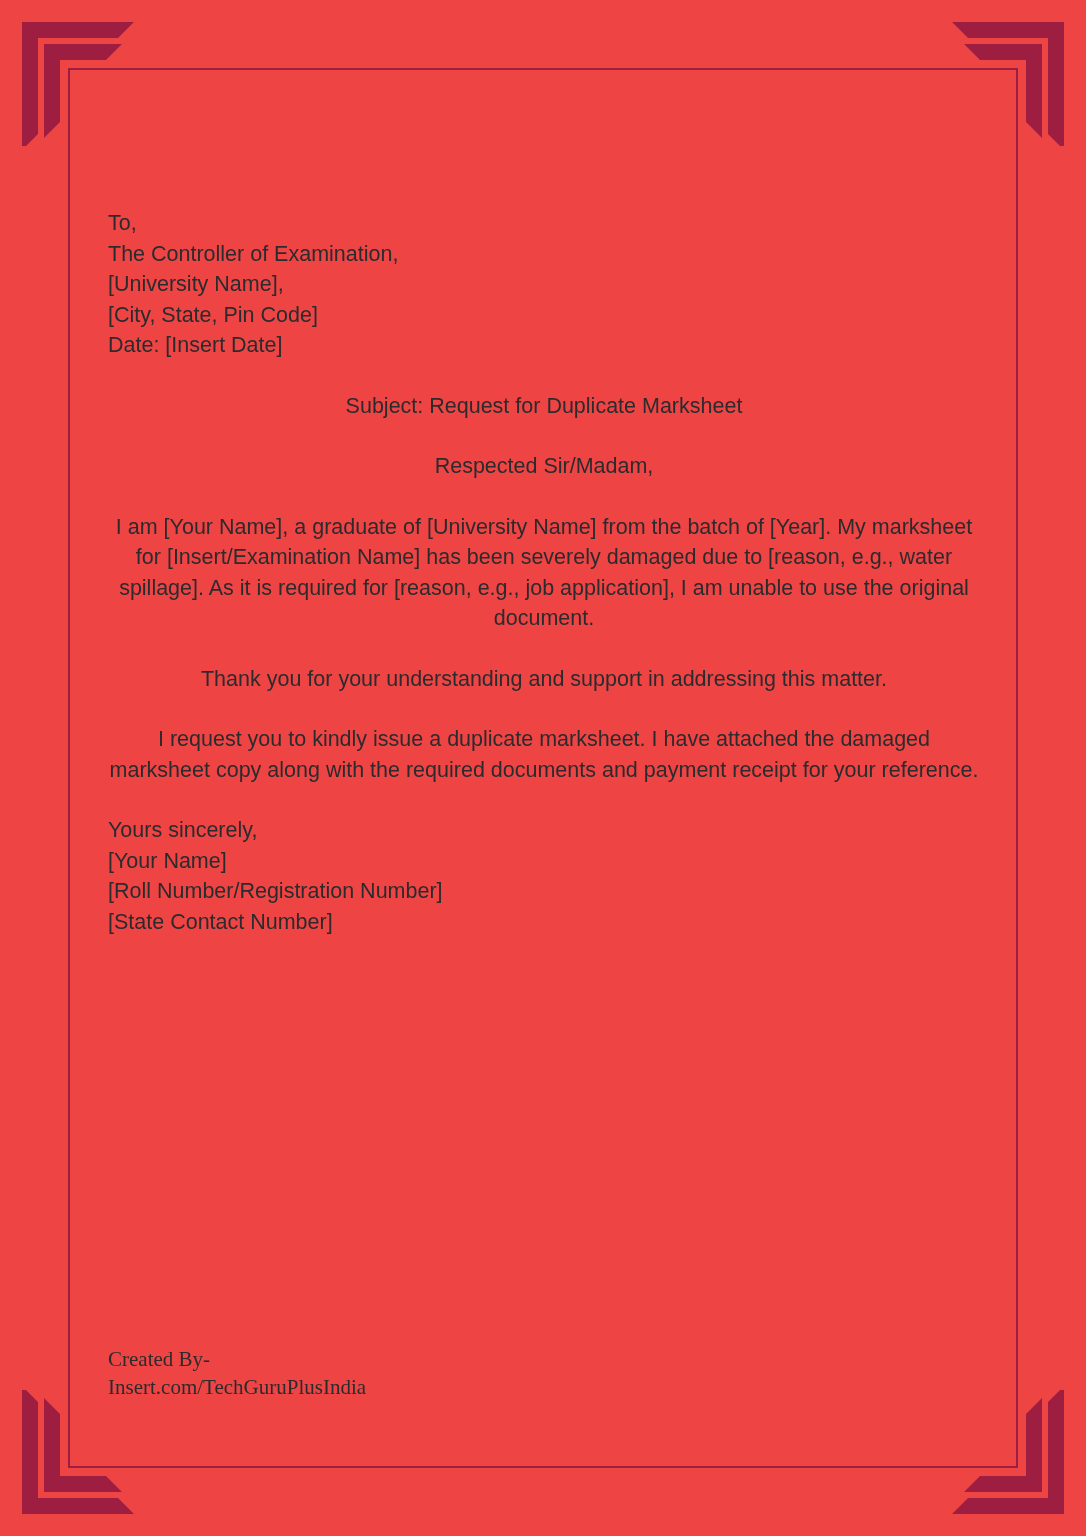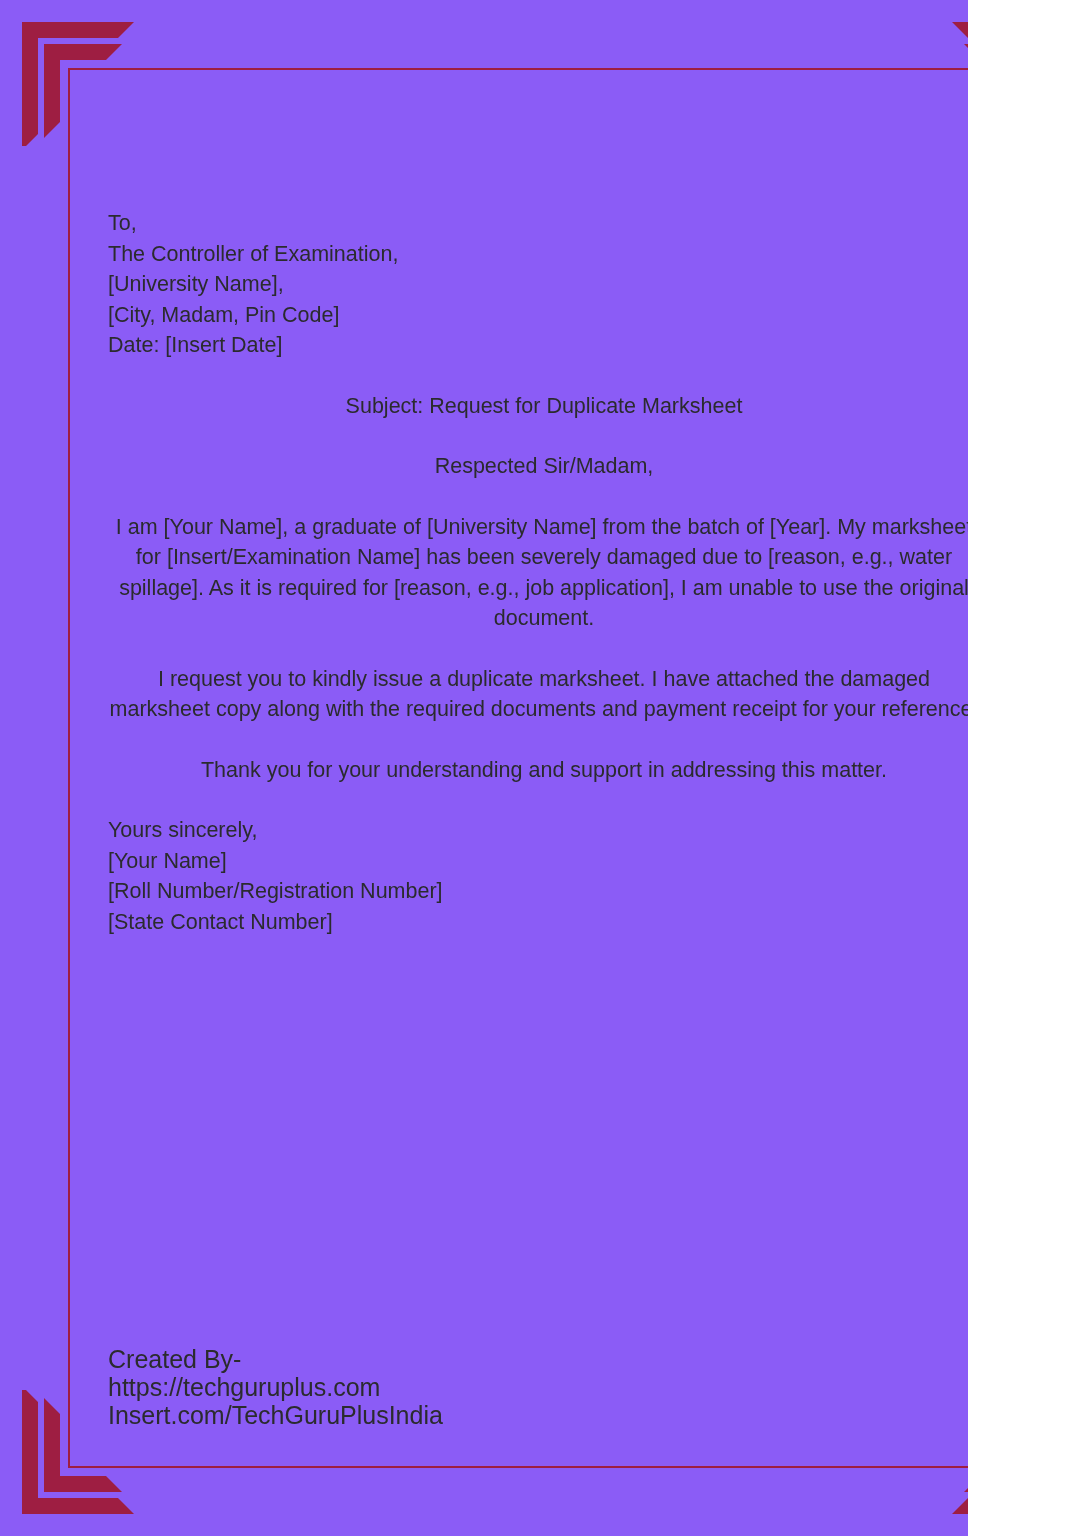--- a/index.html
+++ b/index.html
@@ -3,23 +3,23 @@
 <meta charset="utf-8">
 <style>
   html, body {
     margin: 0;
     padding: 0;
     background: #ffffff;
   }
 
   #page {
     position: relative;
-    width: 968px;
+    width: 1086px;
     height: 1536px;
-    background: #8b5cf6;
+    background: #ef4444;
     overflow: hidden;
     font-family: "Liberation Sans", sans-serif;
   }
 
   
   .inner-rule {
     position: absolute;
     left: 68px;
     top: 68px;
     width: 950px;
@@ -62,22 +62,23 @@
     margin: 0 0 30px 0;
     text-align: center;
   }
 
   .footer {
     position: absolute;
     left: 108px;
     top: 1345px;
     width: 700px;
     color: #2b2b2e;
-    font-size: 25px;
+    font-size: 21px;
     line-height: 28px;
+    font-family: Liberation Serif, serif;
   }
 </style>
 </head>
 <body>
 
 <div id="page">
 
   <div class="inner-rule"></div>
 
   <div class="corner corner-tl">
@@ -107,42 +108,41 @@
       <path d="M 26 26 L 104 26 L 88 42 L 42 42 L 42 104 L 26 120 Z" fill="#9E1E42"></path>
     </svg>
   </div>
 
   <div class="content">
 
     <div class="block">
       <div class="line">To,</div>
       <div class="line">The Controller of Examination,</div>
       <div class="line">[University Name],</div>
-      <div class="line">[City, Madam, Pin Code]</div>
+      <div class="line">[City, State, Pin Code]</div>
       <div class="line">Date: [Insert Date]</div>
     </div>
 
     <div class="para">Subject: Request for Duplicate Marksheet</div>
 
     <div class="para">Respected Sir/Madam,</div>
 
     <div class="para">I am [Your Name], a graduate of [University Name] from the batch of [Year]. My marksheet for [Insert/Examination Name] has been severely damaged due to [reason, e.g., water spillage]. As it is required for [reason, e.g., job application], I am unable to use the original document.</div>
 
+    <div class="para">Thank you for your understanding and support in addressing this matter.</div>
+
     <div class="para">I request you to kindly issue a duplicate marksheet. I have attached the damaged marksheet copy along with the required documents and payment receipt for your reference.</div>
-
-    <div class="para">Thank you for your understanding and support in addressing this matter.</div>
 
     <div class="block">
       <div class="line">Yours sincerely,</div>
       <div class="line">[Your Name]</div>
       <div class="line">[Roll Number/Registration Number]</div>
       <div class="line">[State Contact Number]</div>
     </div>
 
   </div>
 
   <div class="footer">
     <div class="line">Created By-</div>
-    <div class="line">https://techguruplus.com</div>
     <div class="line">Insert.com/TechGuruPlusIndia</div>
   </div>
 
 </div>
 
 </body></html>

